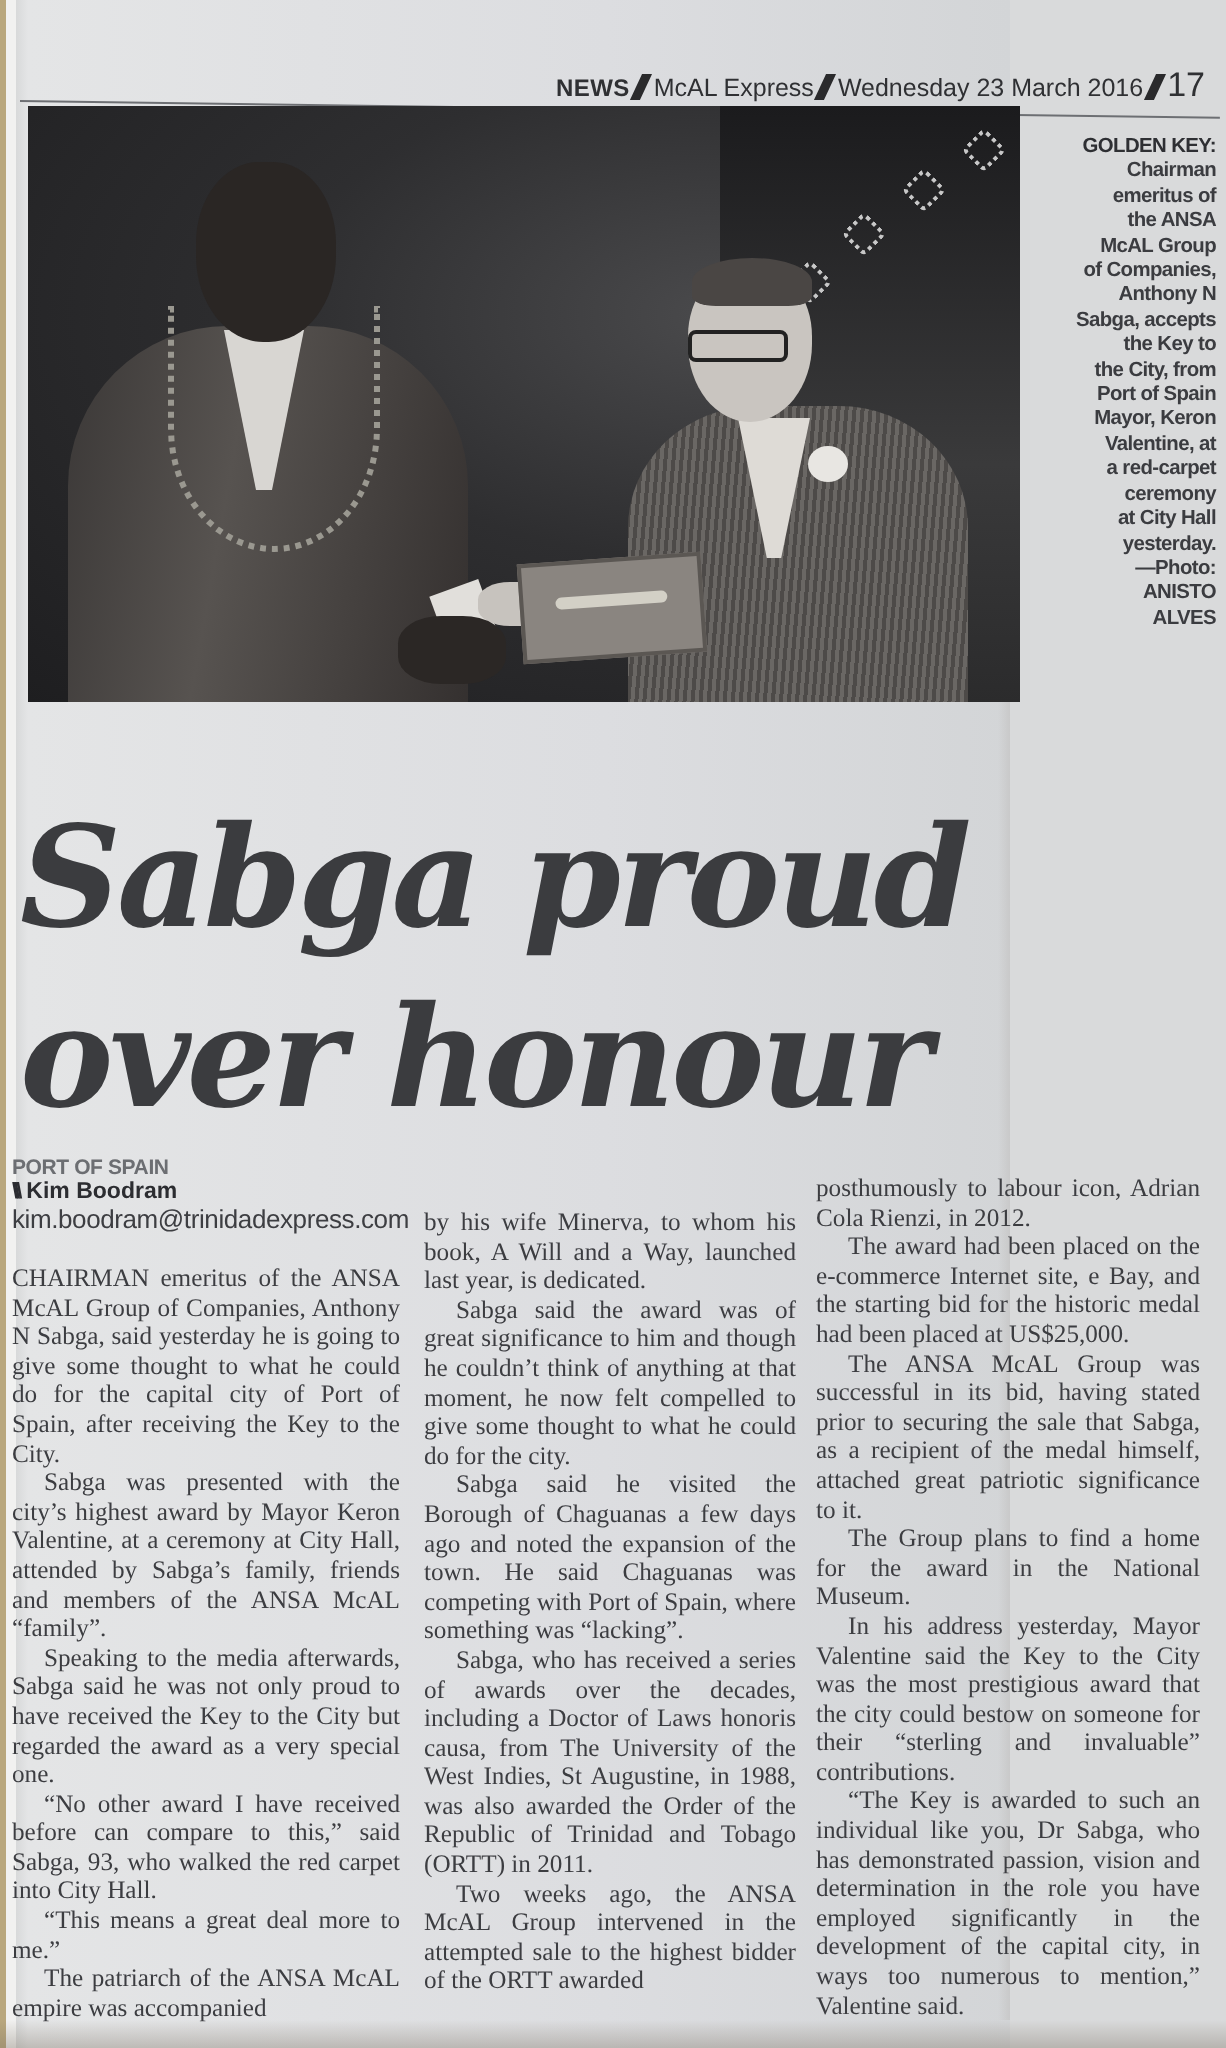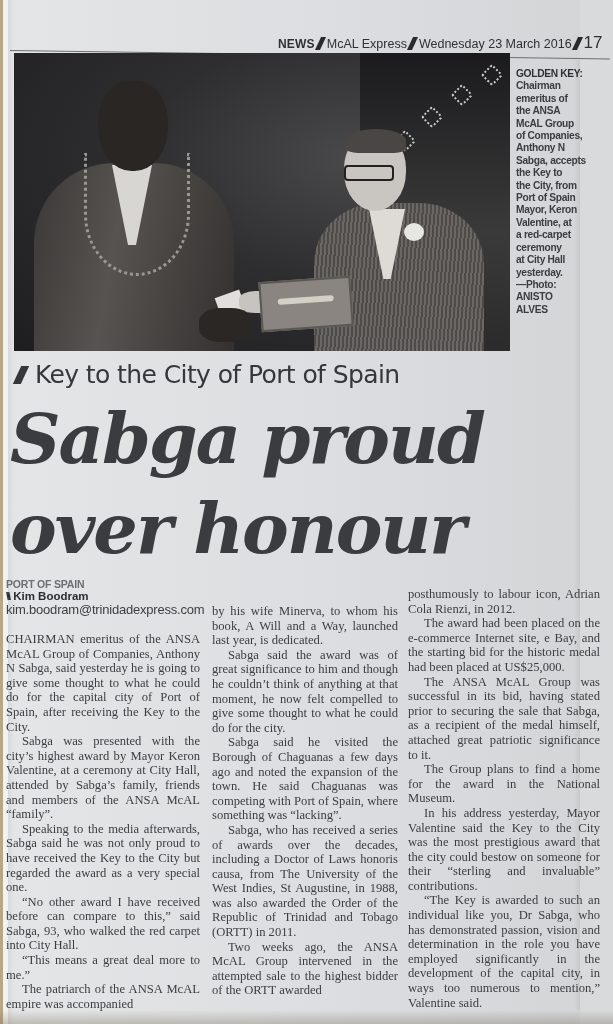--- a/index.html
+++ b/index.html
@@ -4,21 +4,21 @@
 <style>
   html, body { margin: 0; padding: 0; }
   body {
     width: 613px; height: 1024px; overflow: hidden;
     background: #d9dadb;
     font-family: "Liberation Serif", serif;
     color: #3a3a3c;
     position: relative;
   }
   .page {
-    position: absolute; left: 0; top: 0; width: 580px; height: 1024px;
+    position: absolute; left: 0; top: 0; width: 505px; height: 1024px;
     background: linear-gradient(90deg, #c7c9c9 0px, #e4e5e6 14px, #dcdde0 60%, #d3d5d7 100%);
   }
   .edge { position: absolute; left: 0; top: 0; width: 8px; height: 1024px; background: #f1f1f0; }
   .edge2 { position: absolute; left: 0; top: 0; width: 3px; height: 1024px; background: #b9a77d; }
 
   
   .runhead {
     position: absolute; left: 278px; top: 33px; width: 330px; height: 20px;
     font-family: "Liberation Sans", sans-serif; font-size: 12.5px; color: #2f3033;
     display: flex; align-items: baseline; white-space: nowrap;
@@ -52,21 +52,21 @@
   .hand2 { position: absolute; left: 225px; top: 238px; width: 40px; height: 22px; background: #c7c3be; border-radius: 40%; }
   .cuff { position: absolute; left: 205px; top: 240px; width: 26px; height: 30px; background: #e1dfdb; transform: rotate(-20deg); }
 
   
   .caption {
     position: absolute; left: 516px; top: 68px; width: 92px;
     font-family: "Liberation Sans", sans-serif; font-size: 10.2px; line-height: 12.4px;
     color: #3b3c40; font-weight: bold; letter-spacing: -0.3px;
   }
   .caption .lead { color: #2e2f33; }
-  .caption span { display: block; }
+  .caption span { display: block; text-align: right; }
 
   
   .kicker {
     position: absolute; left: 14px; top: 360px; width: 500px;
     font-family: "DejaVu Sans", sans-serif; font-size: 25px; color: #35373b;
     letter-spacing: -0.6px; white-space: nowrap; display: flex; align-items: center;
   }
   .kicker .slash { display: inline-block; width: 8px; height: 18px; background: #35373b; transform: skewX(-25deg); margin-right: 10px; margin-left: 3px; }
 
   
@@ -156,24 +156,20 @@
     <span>Valentine, at</span>
     <span>a red-carpet</span>
     <span>ceremony</span>
     <span>at City Hall</span>
     <span>yesterday.</span>
     <span>—Photo:</span>
     <span>ANISTO</span>
     <span>ALVES</span>
   </div>
 
-  <div class="kicker">
-    <span class="slash"></span>
-    <span>Key to the City of Port of Spain</span>
-  </div>
 
   <div class="headline">
     <div>Sabga proud</div>
     <div>over honour</div>
   </div>
 
   <div class="byline">
     <div class="dateline">PORT OF SPAIN</div>
     <div class="author">
       <span class="bars">\\\</span>

